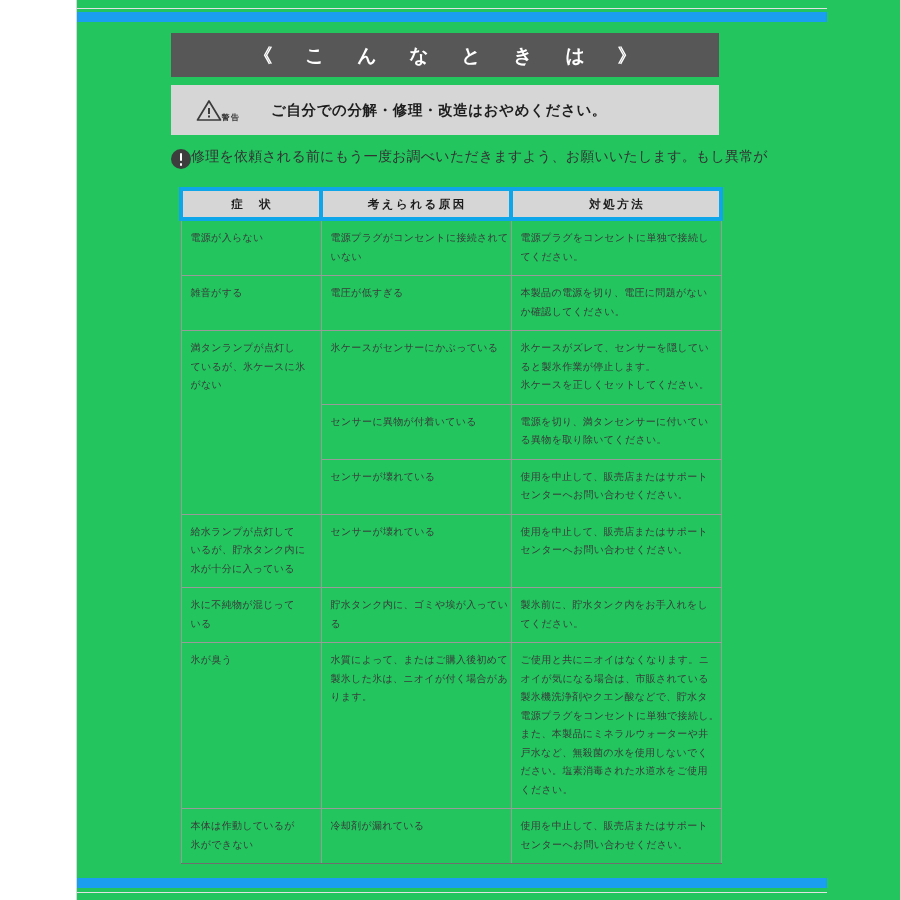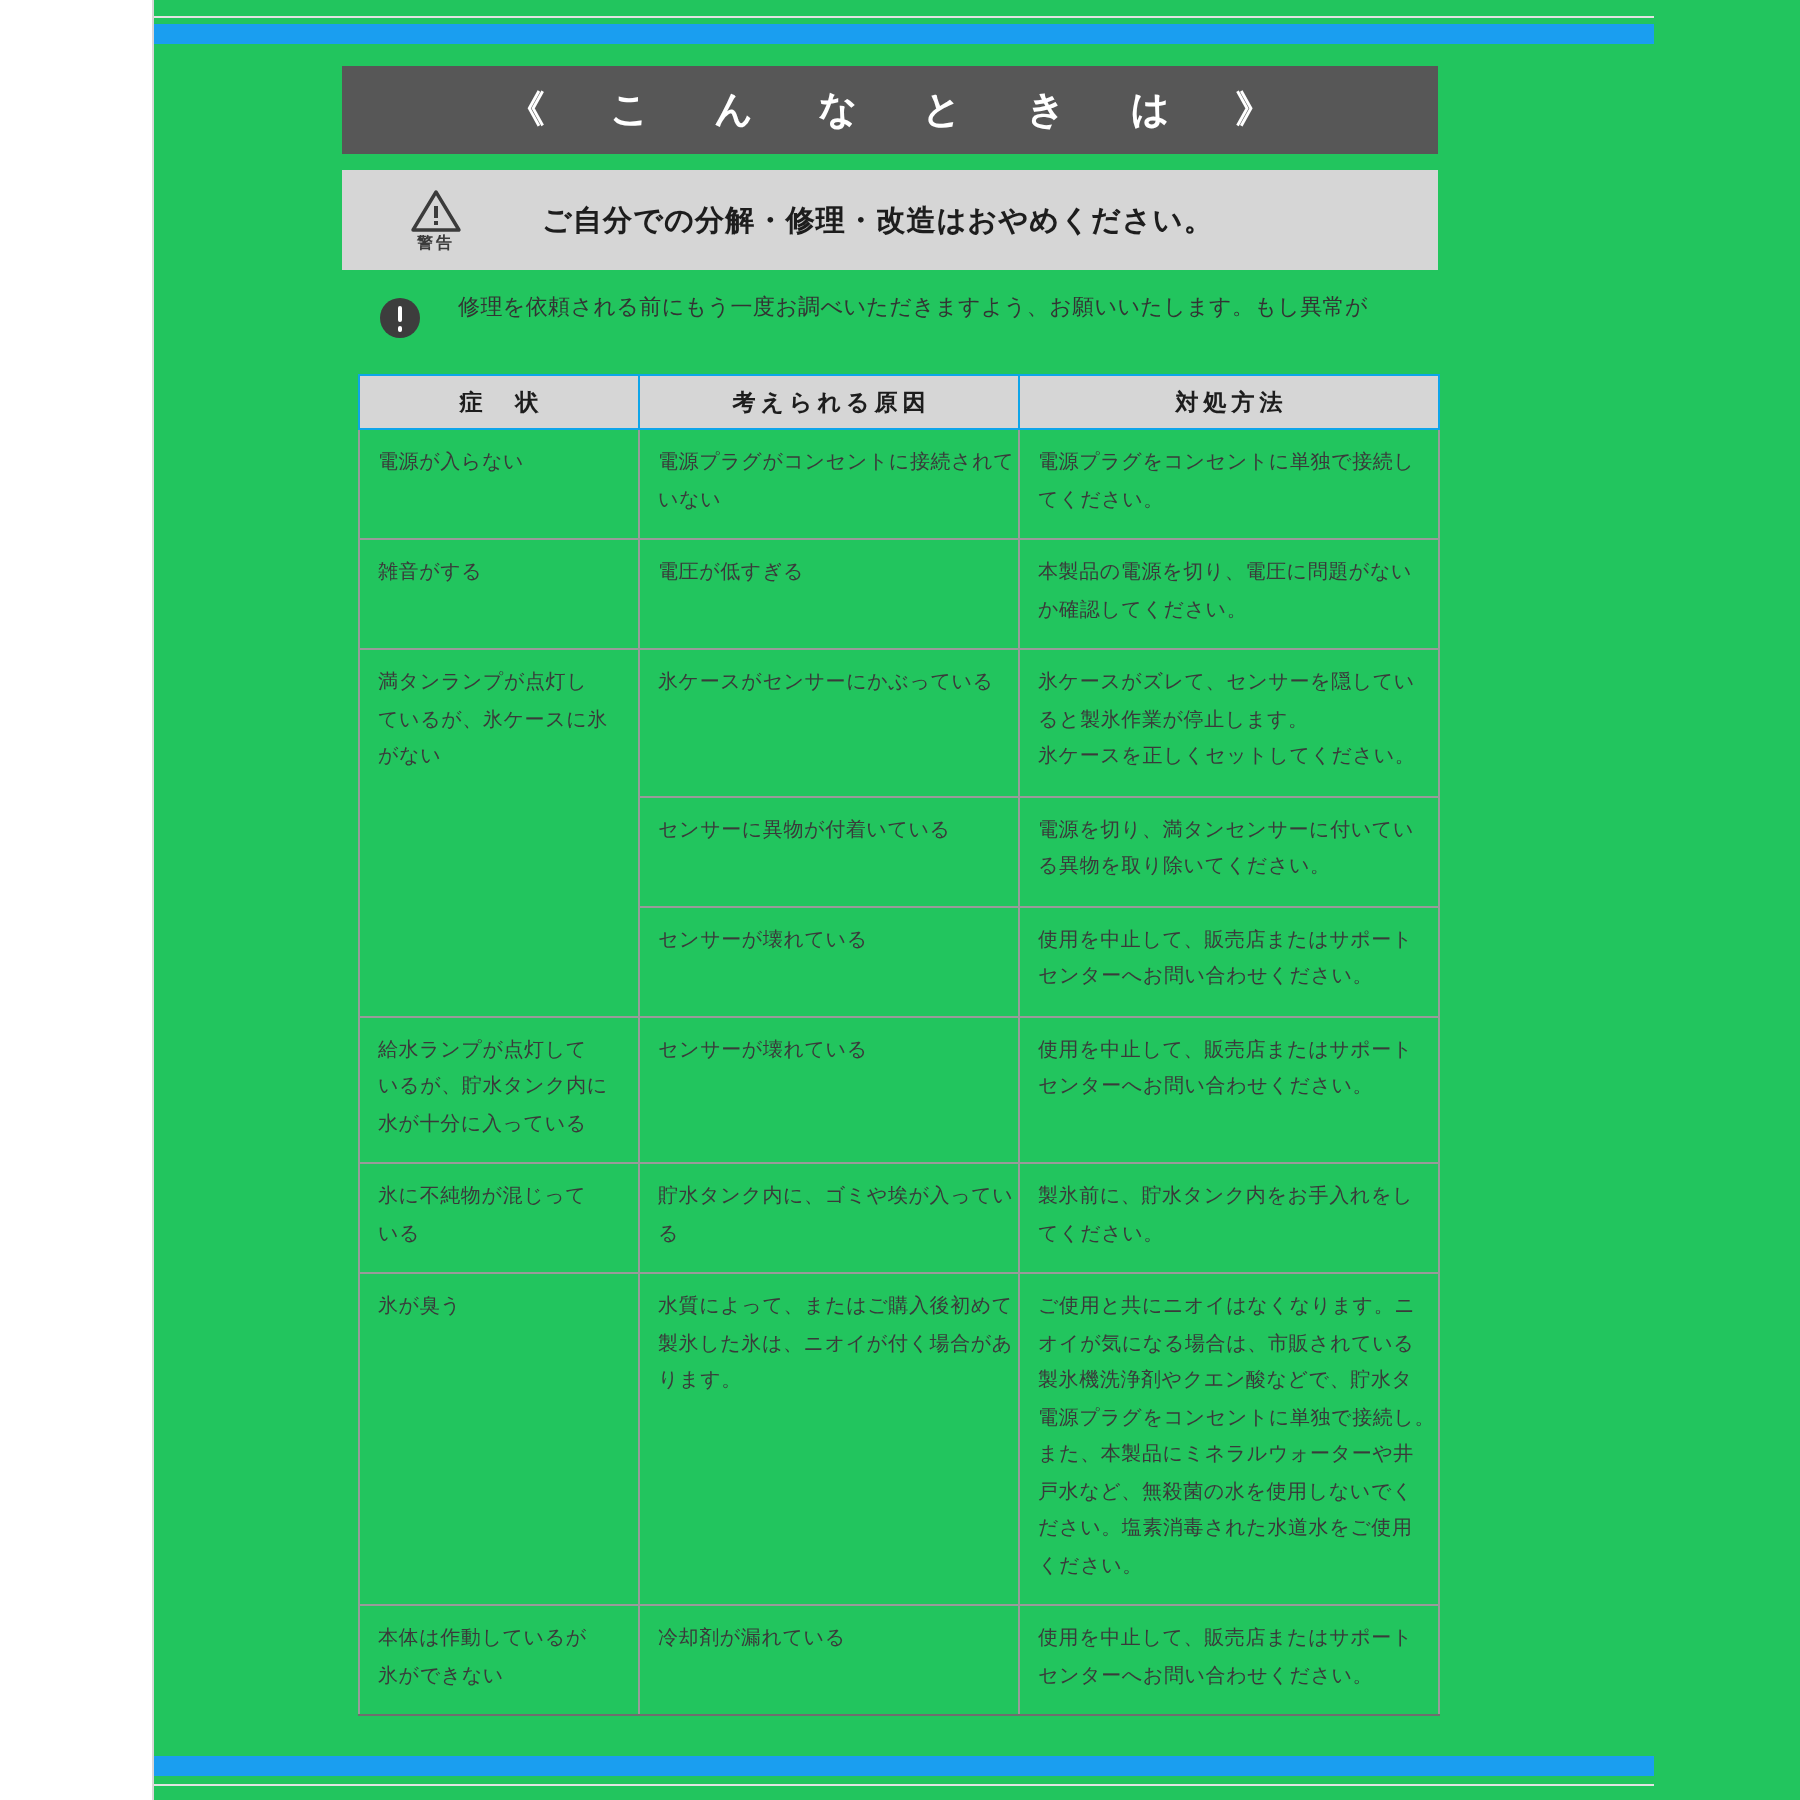--- a/index.html
+++ b/index.html
@@ -76,22 +76,21 @@
     width: 548px;
     height: 50px;
     background: #d6d6d6;
     display: flex;
     align-items: center;
   }
   #warn-icon-wrap {
     width: 62px;
     margin-left: 16px;
     display: flex;
-    flex-direction: column;
-    align-items: center;
+    align-items: flex-end;
     justify-content: center;
   }
   .tri-svg { display: block; }
   #warn-icon-label {
     font-size: 8px;
     font-weight: bold;
     color: #3b3b3b;
     letter-spacing: 1.5px;
     margin-top: 1px;
     line-height: 1;
@@ -140,21 +139,21 @@
     content: "";
     position: absolute;
     left: 8.6px;
     top: 14px;
     width: 2.8px;
     height: 2.8px;
     background: #ffffff;
     border-radius: 50%;
   }
   #notice-text {
-    font-size: 11px;
+    font-size: 14px;
     color: #333333;
     line-height: 1.62;
     letter-spacing: 0.2px;
     text-align: right;
   }
   #notice-text .nline { display: block; white-space: nowrap; }
 
   
   #trouble-table {
     position: absolute;
@@ -163,21 +162,21 @@
     width: 540px;
     border-collapse: collapse;
     table-layout: fixed;
   }
   #trouble-table col.c-sym { width: 140px; }
   #trouble-table col.c-cause { width: 190px; }
   #trouble-table col.c-fix { width: 210px; }
 
   #trouble-table th {
     background: #d6d6d6;
-    border: 1px solid #0ea5e9;
+    border: 4px solid #0ea5e9;
     font-size: 11.5px;
     font-weight: bold;
     color: #1d1d1d;
     letter-spacing: 2.5px;
     text-indent: 2.5px;
     height: 26px;
     text-align: center;
     padding: 0;
   }
   #trouble-table td {

